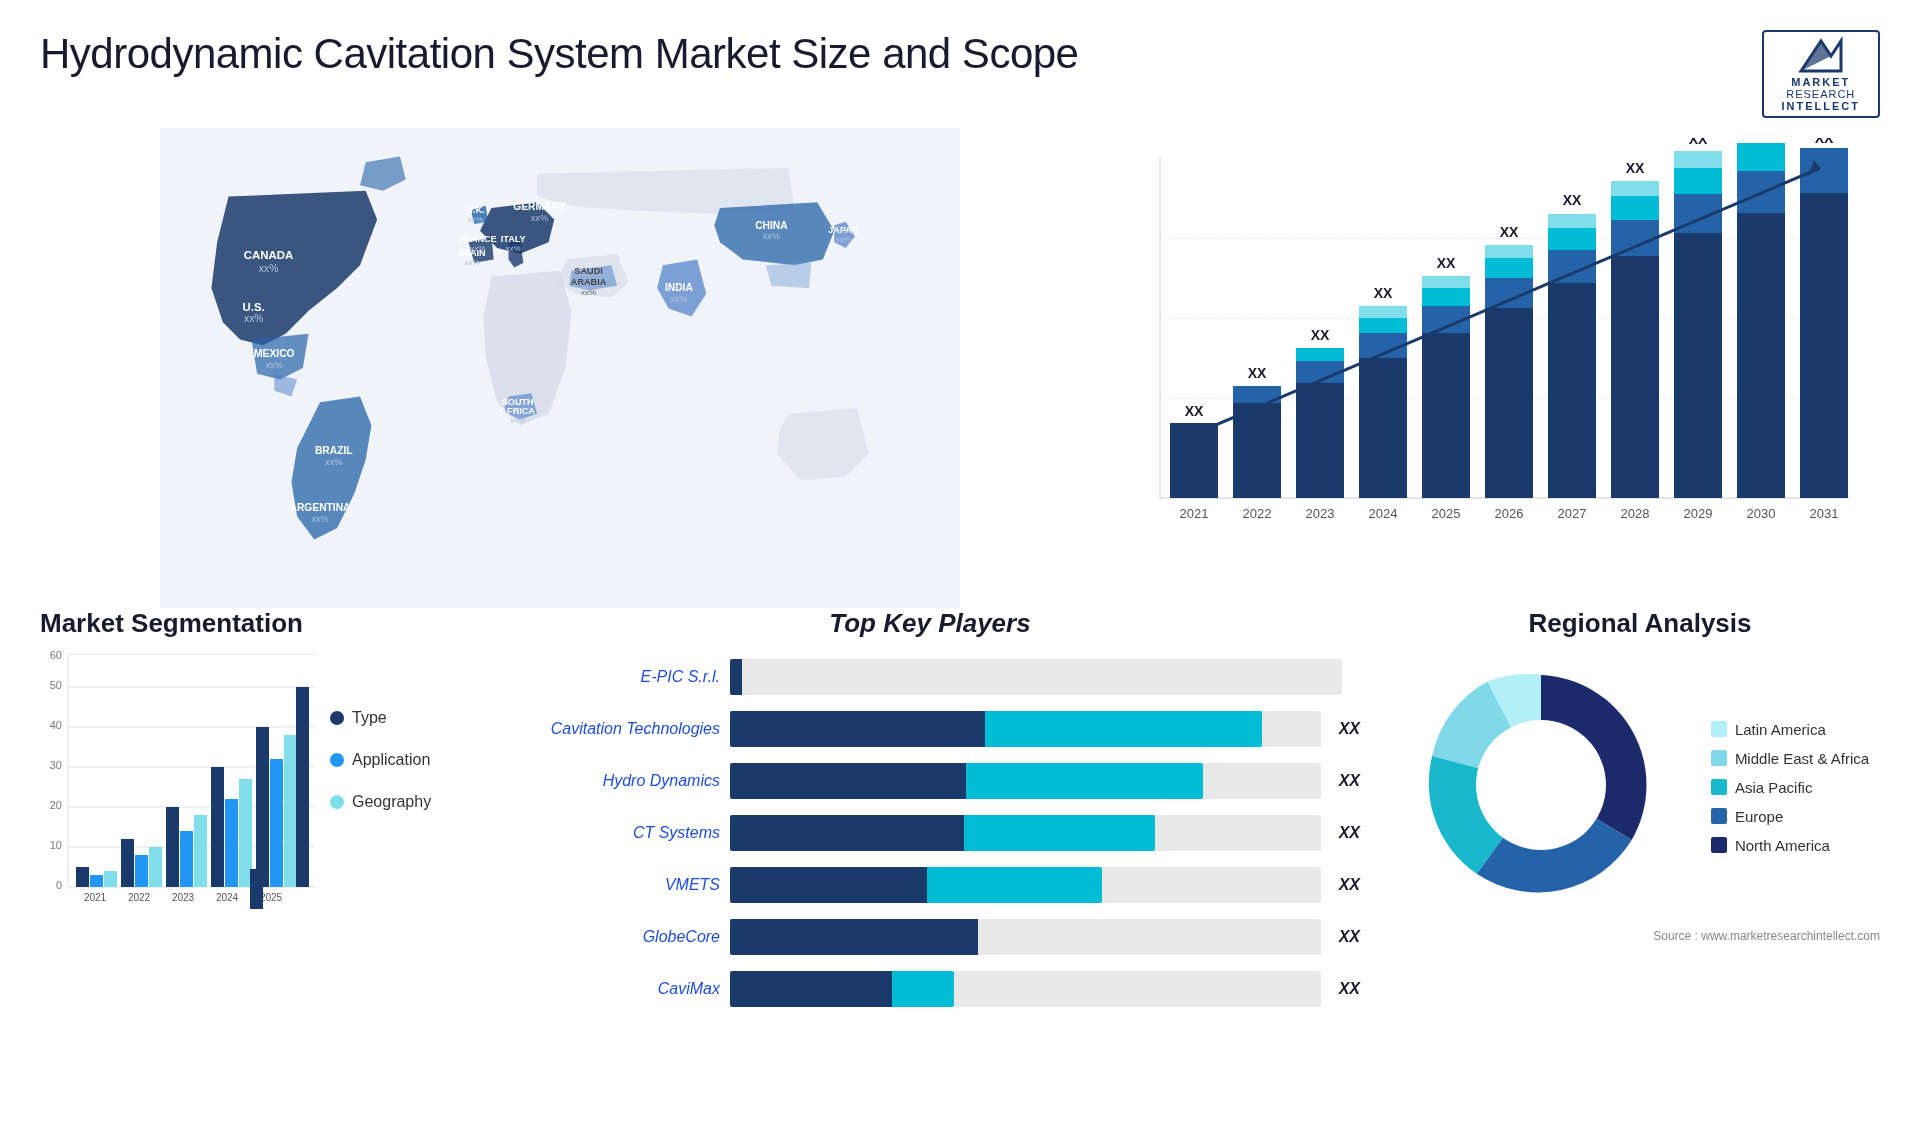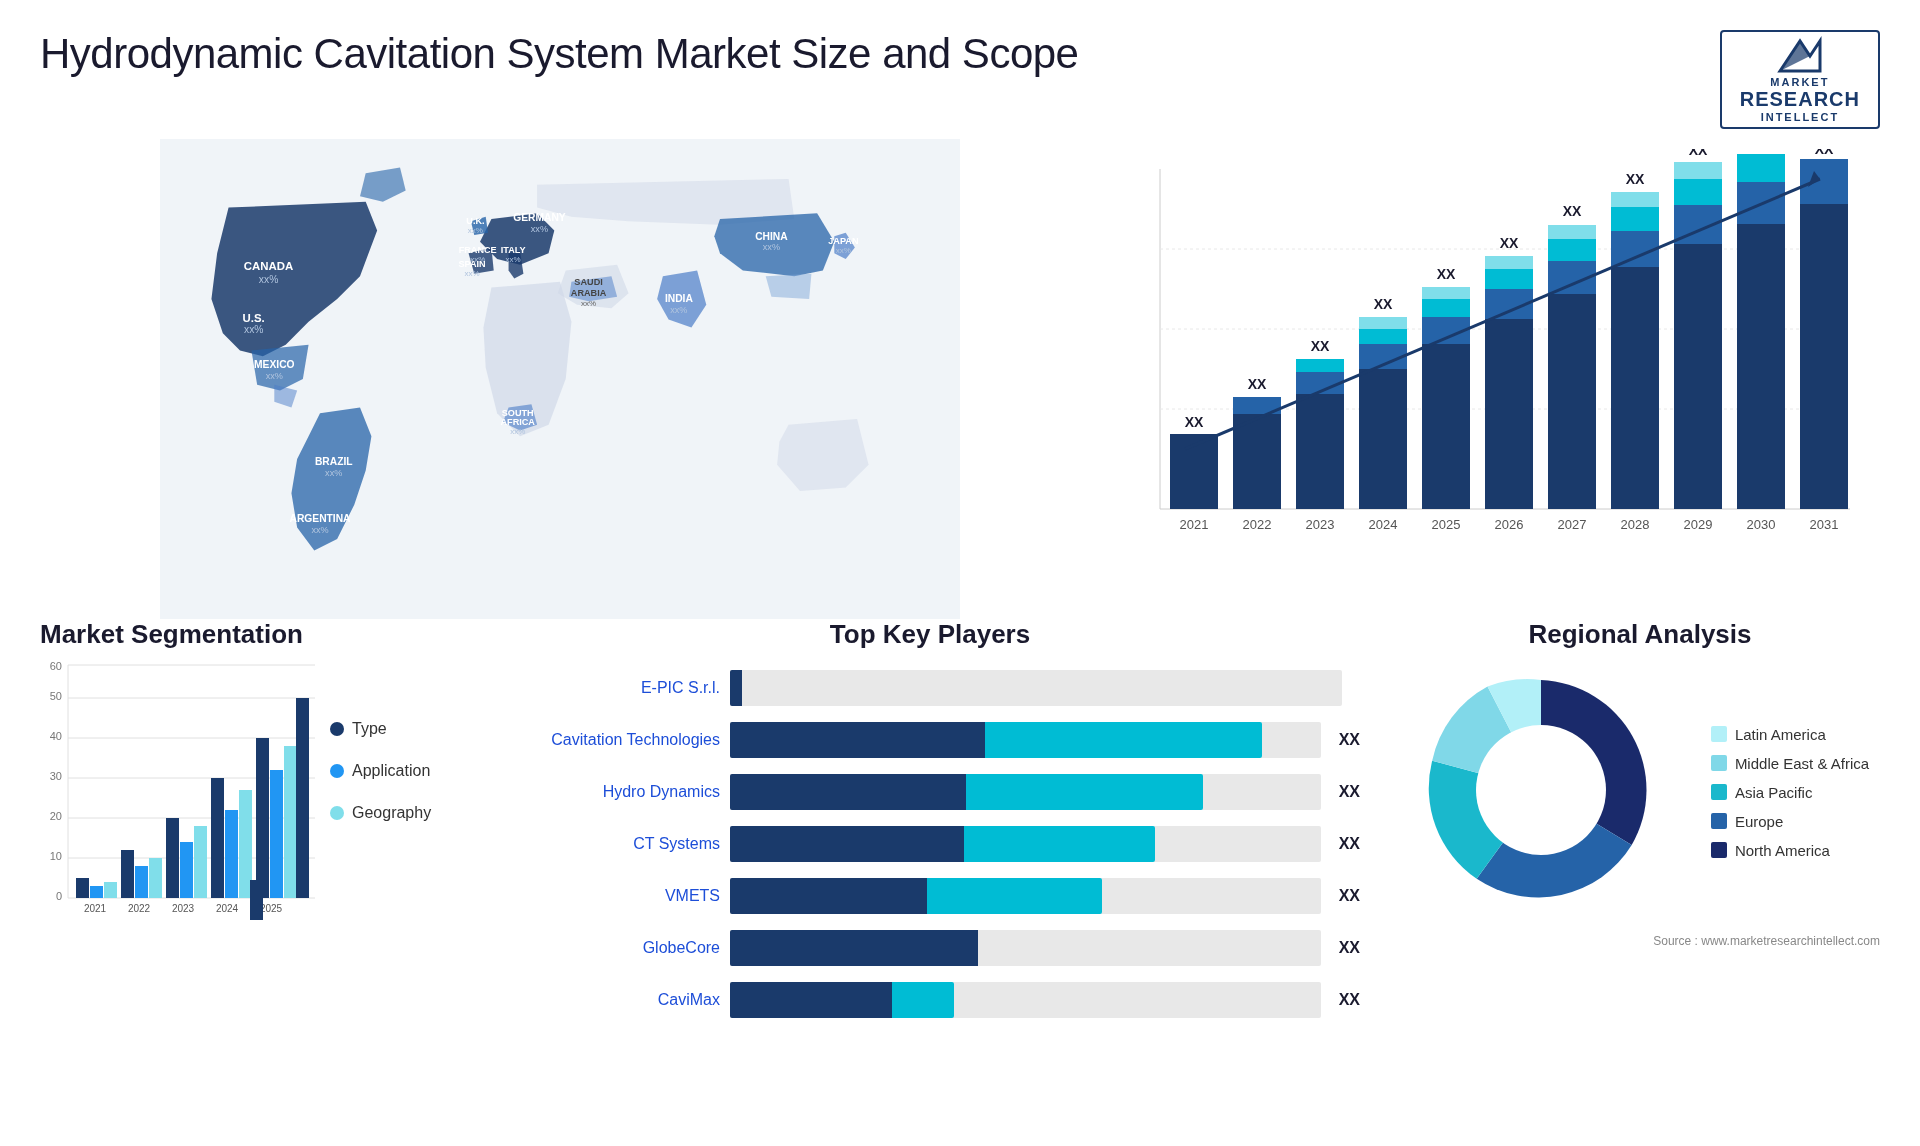--- a/index.html
+++ b/index.html
@@ -37,22 +37,22 @@
       width: 50px;
       height: 40px;
     }
     .logo-text-top {
       font-size: 11px;
       font-weight: 700;
       color: #1a3a6b;
       letter-spacing: 2px;
     }
     .logo-text-mid {
-      font-size: 20px;
-      font-weight: 700;
+      font-size: 11px;
+      font-weight: 400;
       color: #1a3a6b;
       letter-spacing: 1px;
       text-align: right;
     }
     .logo-text-bot {
       font-size: 11px;
       font-weight: 700;
       color: #1a3a6b;
       letter-spacing: 2px;
     }
@@ -99,20 +99,21 @@
       font-size: 26px;
       font-weight: 700;
       color: #1a1a2e;
       margin-bottom: 10px;
     }
 
     
     .players-panel {
       flex: 1;
       position: relative;
+      font-style: italic;
     }
 
     
     .regional-panel {
       width: 480px;
       position: relative;
     }
     .seg-legend-item {
       display: flex;
       align-items: center;
@@ -178,21 +179,21 @@
       white-space: nowrap;
     }
     .players-title-wrap {
       text-align: center;
       margin-bottom: 20px;
     }
 
     
     .regional-title-wrap {
       text-align: center;
-      margin-bottom: 10px;
+      margin-bottom: 16px;
     }
     .donut-legend-wrap {
       display: flex;
       align-items: center;
       justify-content: center;
       gap: 40px;
       margin-top: 10px;
     }
     .donut-wrap {
       position: relative;

